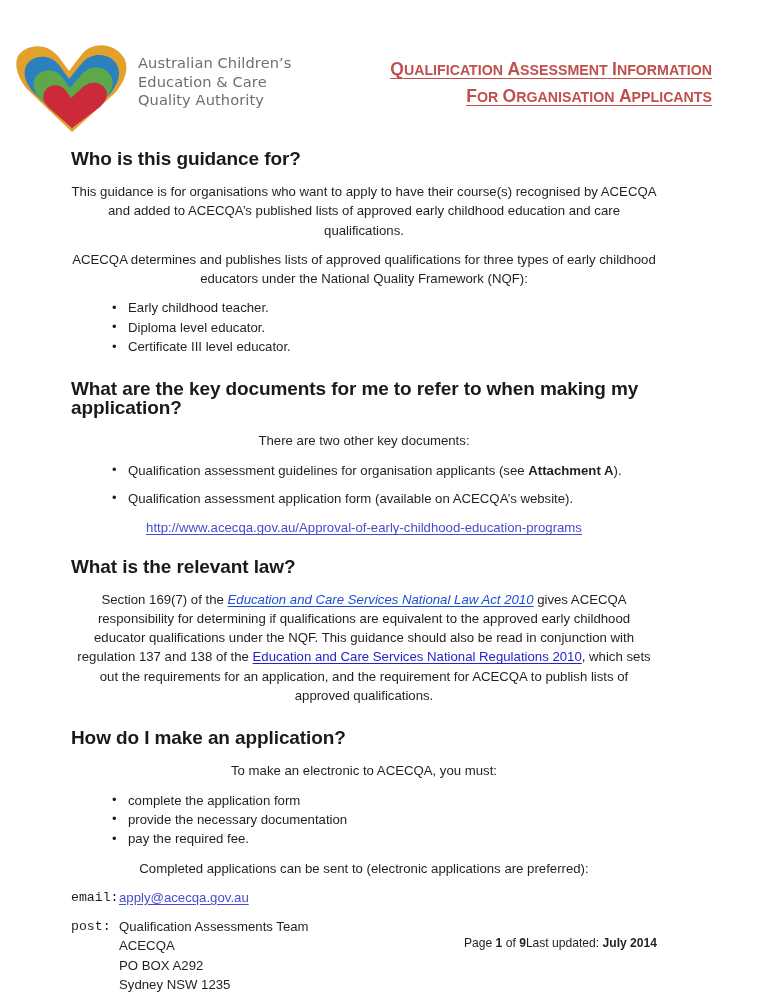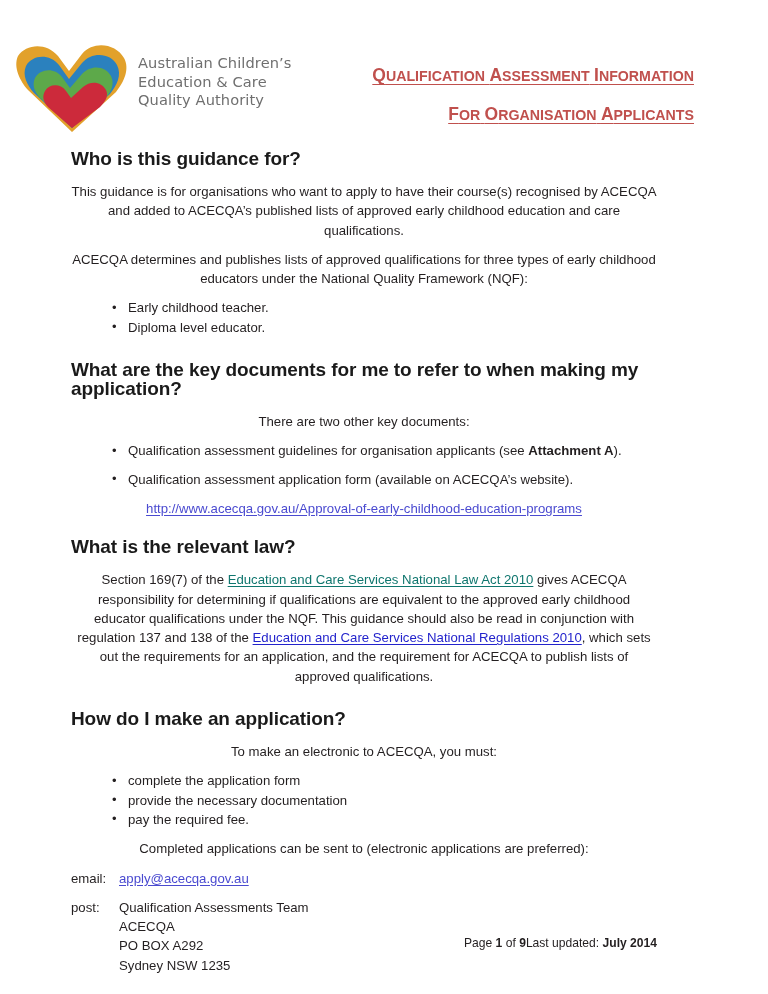--- a/index.html
+++ b/index.html
@@ -55,28 +55,28 @@
     font-family: "DejaVu Sans", sans-serif;
     font-size: 14.6px;
     line-height: 18.5px;
     color: #6f6f6f;
     letter-spacing: 0.1px;
     white-space: nowrap;
   }
 
   .doc-title {
     position: absolute;
-    right: 74px;
+    right: 56px;
     top: 26px;
     width: 430px;
     text-align: right;
     color: #c0504d;
     font-family: "Liberation Sans", sans-serif;
     font-weight: bold;
-    line-height: 38px;
+    line-height: 26px;
   }
   .doc-title .tline {
     display: block;
   }
   .doc-title .tline .u {
     text-decoration: underline;
     text-underline-offset: 3px;
   }
   .doc-title .cap {
     font-size: 17.5px;
@@ -138,21 +138,22 @@
     color: #4a4ad0;
     text-decoration: underline;
     text-underline-offset: 2px;
   }
   a.lnk-blue {
     color: #2323cc;
     text-decoration: underline;
     text-underline-offset: 2px;
   }
   a.lnk-ital {
-    color: #0f766e;
+    color: #1d4ed8;
+    font-style: italic;
     text-decoration: underline;
     text-underline-offset: 2px;
   }
   b.bold { font-weight: bold; }
 
   .gap-s { height: 10px; }
   .gap-m { height: 14px; }
   .gap-l { height: 19px; }
   .gap-xl { height: 23px; }
 
@@ -161,20 +162,21 @@
     line-height: 19.3px;
     color: #231f20;
     display: block;
     position: relative;
     padding-left: 48px;
   }
   .contact-row .lbl {
     position: absolute;
     left: 0;
     top: 0;
+    font-family: Liberation Mono, monospace;
   }
 
   
   .footer {
     position: absolute;
     left: 71px;
     top: 936px;
     width: 586px;
     font-size: 12.1px;
     color: #231f20;
@@ -224,20 +226,21 @@
 
     <h2 class="sec">Who is this guidance for?</h2>
     <div class="gap-m"></div>
     <p class="body">This guidance is for organisations who want to apply to have their course(s) recognised by ACECQA and added to ACECQA’s published lists of approved early childhood education and care qualifications.</p>
     <div class="gap-s"></div>
     <p class="body">ACECQA determines and publishes lists of approved qualifications for three types of early childhood educators under the National Quality Framework (NQF):</p>
     <div class="gap-s"></div>
     <ul class="bul">
       <li>Early childhood teacher.</li>
       <li>Diploma level educator.</li>
+      <li>Certificate III level educator.</li>
     </ul>
 
     <div class="gap-xl"></div>
 
     <h2 class="sec">What are the key documents for me to refer to when making my application?</h2>
     <div class="gap-m"></div>
     <p class="body">There are two other key documents:</p>
     <div class="gap-s"></div>
     <ul class="bul spaced">
       <li><span>Qualification assessment guidelines for organisation applicants (see </span><b class="bold">Attachment A</b><span>).</span></li>

